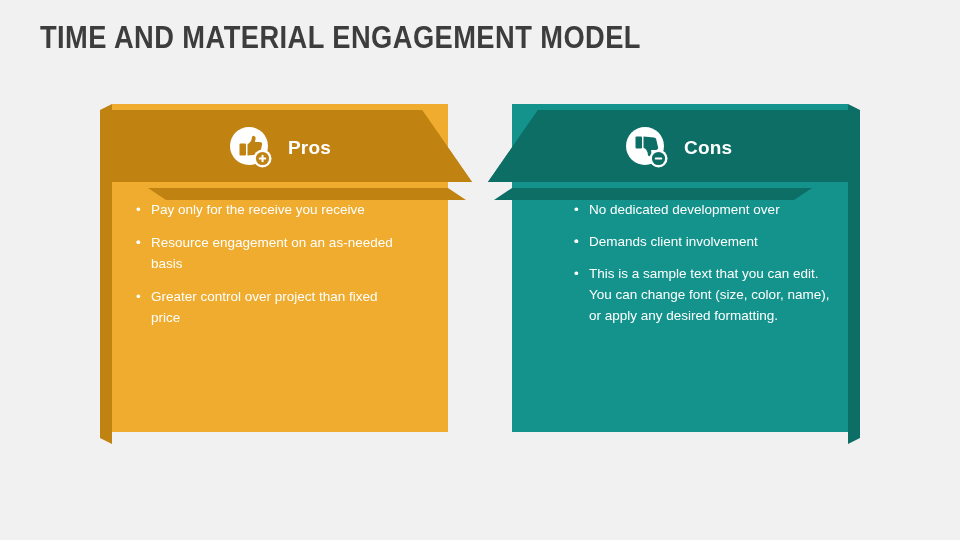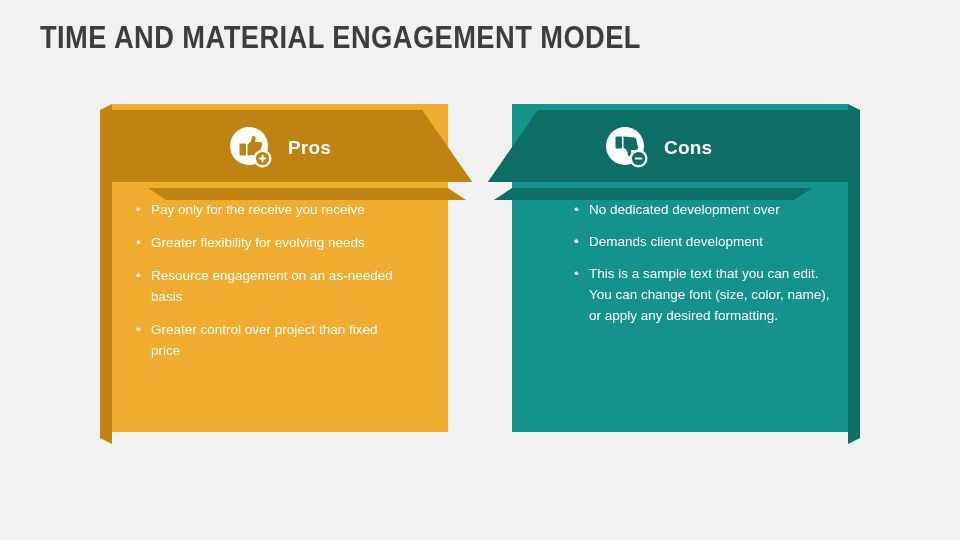--- a/index.html
+++ b/index.html
@@ -59,21 +59,21 @@
   
   .header-row {
     position: absolute;
     top: 14px;
     height: 60px;
     display: flex;
     align-items: center;
     gap: 14px;
   }
   #header-row-pros { left: 128px; }
-  #header-row-cons { left: 104px; }
+  #header-row-cons { left: 124px; }
 
   .badge-icon {
     width: 46px;
     height: 46px;
     position: relative;
     flex: 0 0 auto;
   }
   .badge-icon svg { display: block; }
 
   .header-label {
@@ -153,21 +153,21 @@
             <rect x="33.5" y="29.8" width="2.1" height="7.4" rx="0.9"></rect>
             <rect x="30.8" y="32.5" width="7.4" height="2.1" rx="0.9"></rect>
           </g>
         </svg>
       </span>
       <span class="header-label">Pros</span>
     </div>
 
     <ul class="bullets" id="bullets-pros">
       <li><span class="dot">•</span><span>Pay only for the receive you receive</span></li>
-      <li><span class="dot">•</span><span>Greater flexibility for evolving needs</span></li>
+      <li><span class="dot">•</span></li>
       <li><span class="dot">•</span><span>Resource engagement on an as-needed basis</span></li>
       <li><span class="dot">•</span><span>Greater control over project than fixed price</span></li>
     </ul>
   </div>
 
   <div class="card" id="card-cons">
     <svg class="card-svg" viewBox="0 0 384 340">
 
       <polygon points="372,6 360,0 360,340 372,334" fill="#0D6E66"></polygon>
 
@@ -194,18 +194,18 @@
           <circle cx="34.5" cy="33.5" r="6.6" fill="#0D6E66"></circle>
           <rect x="30.8" y="32.5" width="7.4" height="2.1" rx="0.9" fill="#ffffff"></rect>
         </svg>
       </span>
       <span class="header-label">Cons</span>
     </div>
 
     <ul class="bullets" id="bullets-cons">
       <li><span class="dot">•</span><span>No dedicated development over</span></li>
       <li><span class="dot">•</span></li>
-      <li><span class="dot">•</span><span>Demands client development</span></li>
+      <li><span class="dot">•</span><span>Demands client involvement</span></li>
       <li><span class="dot">•</span><span>This is a sample text that you can edit. You can change font (size, color, name), or apply any desired formatting.</span></li>
     </ul>
   </div>
 
 </div>
 
 </body></html>

